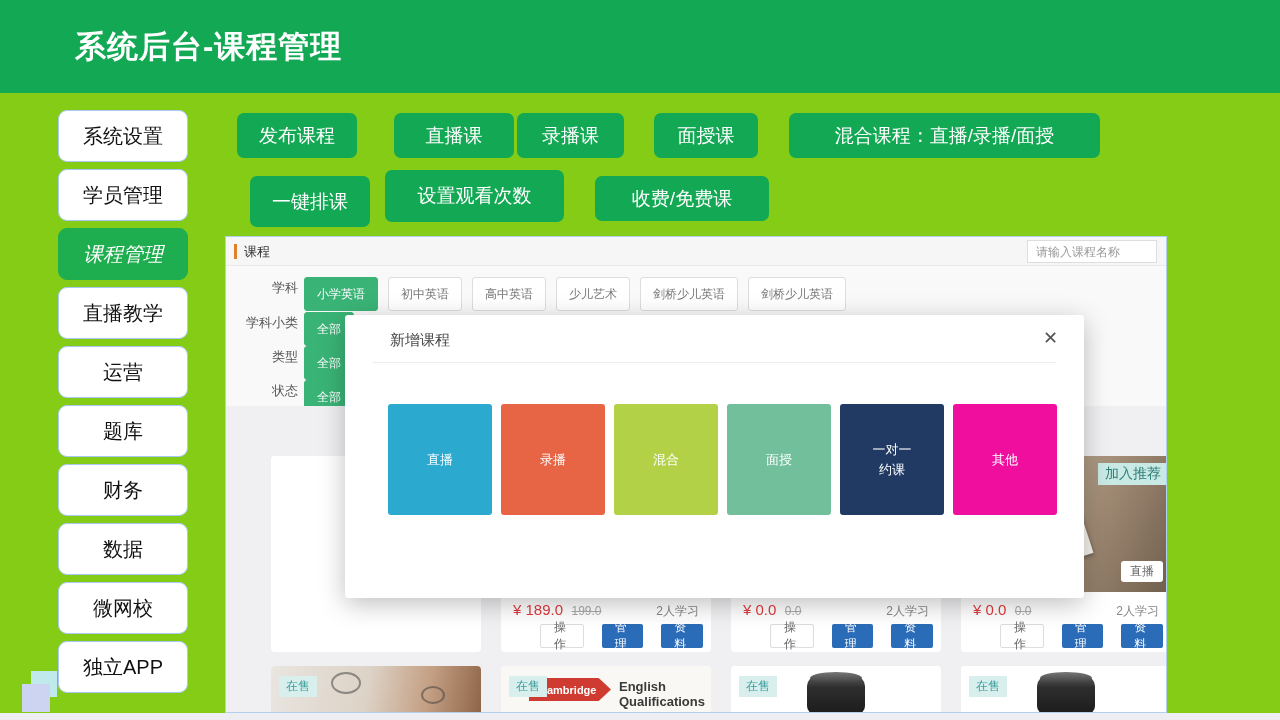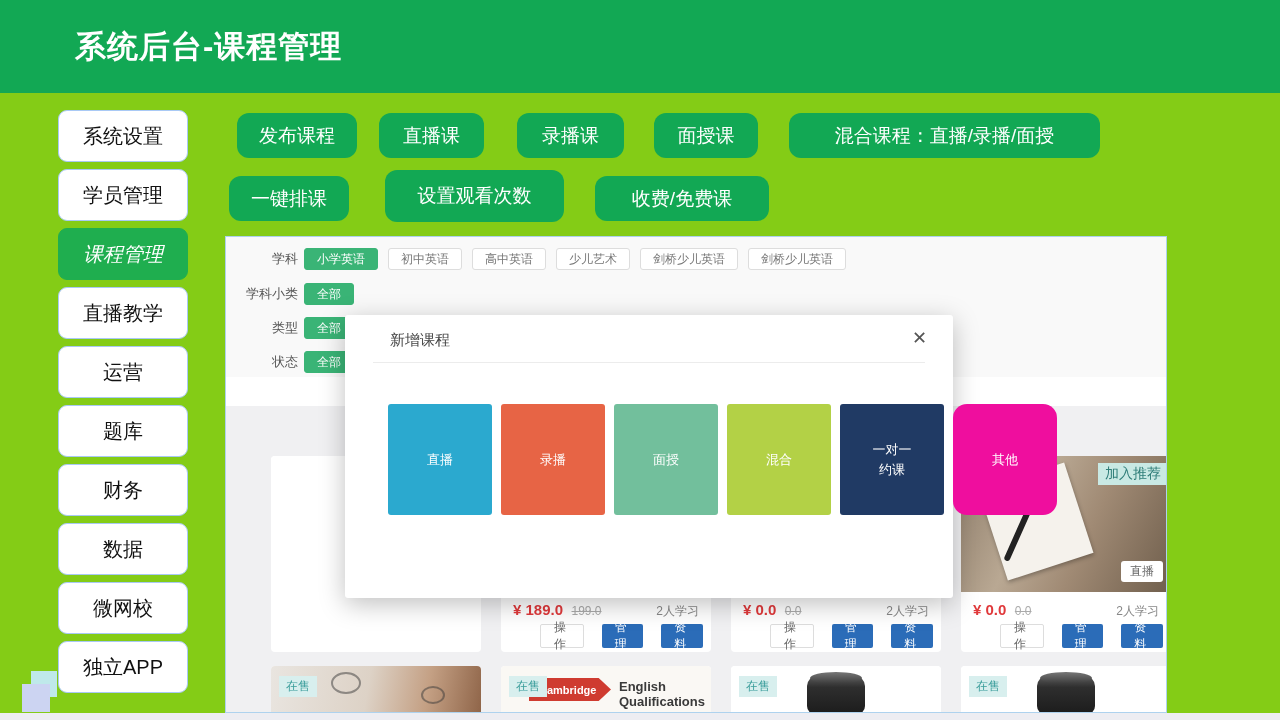--- a/index.html
+++ b/index.html
@@ -13,60 +13,60 @@
   .app-title { color:#fff; font-size:31px; font-weight:bold; margin-left:75px; letter-spacing:1px; }
 
   
   .side-btn { position:absolute; left:58px; width:130px; height:52px;
               background:#fff; border:1px solid #a9c9f5; border-radius:9px;
               display:flex; align-items:center; justify-content:center;
               font-size:20px; color:#111; cursor:pointer; }
   .side-btn.active { background:var(--green-bright,#1fae4f); border-color:var(--green-bright,#1fae4f); color:#fff;font-style:italic; }
 
   
-  .feat-btn { position:absolute; background:var(--green,#12a854); border-radius:12px;
+  .feat-btn { position:absolute; background:var(--green,#12a854); border-radius:7px;
               color:#fff; font-size:19px; display:flex; align-items:center; justify-content:center;
               cursor:pointer; }
 
   
   .panel { position:absolute; left:225px; top:236px; width:942px; height:477px;
            background:#fff; border:1px solid #aed2ee; overflow:hidden; }
   .panel-header { position:relative; height:29px; background:#f6f6f6; border-bottom:1px solid #e9e9e9; }
   .accent-bar { position:absolute; left:8px; top:7px; width:3px; height:15px; background:var(--accent-orange,#e2802a); }
   .panel-title { position:absolute; left:18px; top:0; line-height:29px; font-size:13px; color:#333; }
   .search-input { position:absolute; right:9px; top:3px; width:130px; height:23px;
                   border:1px solid #ddd; background:#fff; font-size:12px; color:#333;
                   padding-left:8px; outline:none; }
   .search-input::placeholder { color:#9a9a9a; }
 
   .filter-area { position:relative; height:140px; background:#f9f9f9; }
   .filter-row { position:absolute; left:0; width:100%; height:22px; }
   .filter-label { position:absolute; left:10px; width:62px; text-align:right; font-size:13px; color:#555; line-height:22px; }
   .tags { position:absolute; left:78px; top:0; display:flex; gap:10px; }
-  .tag { height:22px; padding:4px 12px; display:flex; align-items:center; border-radius:3px;
+  .tag { height:22px; padding:16px 12px; display:flex; align-items:center; border-radius:3px;
          font-size:12px; cursor:pointer; background:#fff; border:1px solid #ddd; color:#777; }
   .tag.active { background:var(--tag-green,#3ab476); border-color:var(--tag-green,#3ab476); color:#fff; }
 
   .content-area { position:absolute; left:0; top:169px; width:940px; height:306px; background:#f0f0f2; }
 
   
   .course-card { position:absolute; width:210px; background:#fff; border-radius:4px; overflow:hidden; }
   .upper { top:50px; height:196px; }
   .card-img { position:relative; width:100%; height:136px; background:#fff; }
   .photo-desk { background:linear-gradient(115deg,#8d7c69 0%,#b9a893 35%,#a08a74 60%,#6f5e4c 100%); }
   .notebook { position:absolute; left:30px; top:18px; width:90px; height:95px; background:#f5f2ec;
               transform:rotate(-18deg); box-shadow:0 2px 4px rgba(0,0,0,.3); }
   .pen { position:absolute; left:58px; top:30px; width:6px; height:78px; background:#222;
          transform:rotate(24deg); border-radius:3px; }
   .badge-recommend { position:absolute; right:3px; top:7px; background:#c9e9e4; color:#2f7d78;
                      font-size:14px; padding:2px 7px; }
   .badge-live { position:absolute; right:8px; bottom:10px; background:#fff; color:#666;
                 font-size:12px; padding:2px 9px; border-radius:3px; }
   .price-row { position:absolute; left:0; top:145px; width:100%; padding:0 12px; }
-  .price { color:var(--price-red,#e0393b); font-size:15px; font-weight:bold; }
+  .price { color:var(--price-red,#e0393b); font-size:15px; font-weight:normal; }
   .orig-price { color:#aaa; font-size:12px; text-decoration:line-through; margin-left:4px; }
   .students { position:absolute; right:12px; top:2px; font-size:12px; color:#888; font-weight:normal; }
   .btn-row { position:absolute; right:8px; top:168px; display:flex; gap:18px;padding-left:39px; }
   .c-btn { height:24px; padding:0 13px; font-size:12px; display:flex; align-items:center; justify-content:center;
            border-radius:2px; cursor:pointer; }
   .c-btn.ghost { background:#fff; border:1px solid #ddd; color:#666; }
   .c-btn.solid { background:var(--action-blue,#2b6cb8); color:#fff; }
 
   .bottom-card { top:260px; height:80px; }
   .badge-sale { position:absolute; left:8px; top:10px; background:var(--badge-bg,#d8efee);
@@ -78,21 +78,21 @@
             color:#fff; font-size:11px; font-weight:bold; display:flex; align-items:center; padding-left:10px;
             clip-path:polygon(0 0,85% 0,100% 50%,85% 100%,0 100%); }
   .brand-text { position:absolute; left:118px; top:13px; font-size:13px; font-weight:bold; color:#3a3a3a; }
   .cylinder { position:absolute; left:76px; top:10px; width:58px; height:38px;
               background:linear-gradient(180deg,#5a5a5a 0%,#2e2e2e 30%,#1c1c1c 100%);
               border-radius:10px 10px 8px 8px; }
   .cylinder:before { content:""; position:absolute; left:3px; top:-4px; width:52px; height:12px;
                      background:linear-gradient(180deg,#777,#3a3a3a); border-radius:50%; }
 
   
-  .modal { position:absolute; left:345px; top:315px; width:608px; height:283px; background:#fff;
+  .modal { position:absolute; left:345px; top:315px; width:739px; height:283px; background:#fff;
            border-radius:3px; box-shadow:0 6px 26px rgba(0,0,0,.25); z-index:10;font-family:Liberation Serif, serif; }
   .modal-title { position:absolute; left:45px; top:16px; font-size:15px; color:#444; }
   .modal-close { position:absolute; right:26px; top:12px; font-size:18px; color:#555; cursor:pointer; }
   .modal-divider { position:absolute; left:28px; right:28px; top:47px; height:1px; background:#ececec; }
   .type-row { position:absolute; left:43px; top:89px; display:flex; gap:9px; }
   .type-card { width:104px; height:111px; border-radius:3px; display:flex; align-items:center;
                justify-content:center; color:#fff; font-size:13px; text-align:center;
                white-space:pre-line; line-height:1.5; cursor:pointer; }
 
   
@@ -117,31 +117,36 @@
     <div class="side-btn" style="top:346px">运营</div>
     <div class="side-btn" style="top:405px">题库</div>
     <div class="side-btn" style="top:464px">财务</div>
     <div class="side-btn" style="top:523px">数据</div>
     <div class="side-btn" style="top:582px">微网校</div>
     <div class="side-btn" style="top:641px">独立APP</div>
   </nav>
 
   <div>
     <div class="feat-btn" style="left:237px;top:113px;width:120px;height:45px">发布课程</div>
-    <div class="feat-btn" style="left:379px;top:113px;width:105px;height:45px">直播课</div>
+    <div class="feat-btn" style="left:394px;top:113px;width:120px;height:45px">直播课</div>
     <div class="feat-btn" style="left:517px;top:113px;width:107px;height:45px">录播课</div>
     <div class="feat-btn" style="left:654px;top:113px;width:104px;height:45px">面授课</div>
     <div class="feat-btn" style="left:789px;top:113px;width:311px;height:45px">混合课程：直播/录播/面授</div>
-    <div class="feat-btn" style="left:229px;top:176px;width:120px;height:45px">一键排课</div>
+    <div class="feat-btn" style="left:250px;top:176px;width:120px;height:51px">一键排课</div>
     <div class="feat-btn" style="left:385px;top:170px;width:179px;height:52px">设置观看次数</div>
     <div class="feat-btn" style="left:595px;top:176px;width:174px;height:45px">收费/免费课</div>
   </div>
 
   <section class="panel">
 
+    <div class="panel-header">
+      <div class="accent-bar"></div>
+      <div class="panel-title">课程</div>
+      <input class="search-input" type="text" placeholder="请输入课程名称" style="">
+    </div>
 
     <div class="filter-area">
       <div class="filter-row" style="top:11px">
         <div class="filter-label">学科</div>
         <div class="tags">
           <div class="tag active">小学英语</div>
           <div class="tag">初中英语</div>
           <div class="tag">高中英语</div>
           <div class="tag">少儿艺术</div>
           <div class="tag">剑桥少儿英语</div>
@@ -254,25 +259,25 @@
     </div>
   </section>
 
   <div class="modal">
     <div class="modal-title">新增课程</div>
     <div class="modal-close">✕</div>
     <div class="modal-divider"></div>
     <div class="type-row">
       <div class="type-card" style="background-color: rgb(43, 169, 207);">直播</div>
       <div class="type-card" style="background-color: rgb(231, 100, 69);">录播</div>
+      <div class="type-card" style="background-color: rgb(179, 209, 70);">混合</div>
       <div class="type-card" style="background-color: rgb(114, 191, 156);">面授</div>
-      <div class="type-card" style="background-color: rgb(179, 209, 70);">混合</div>
       <div class="type-card" style="background-color: rgb(32, 58, 100);">一对一
 约课</div>
-      <div class="type-card" style="background-color: rgb(239, 14, 158); border-radius: 14px;">其他</div>
+      <div class="type-card" style="background-color: rgb(239, 14, 158);">其他</div>
     </div>
   </div>
 
   <div class="sq-teal"></div>
   <div class="sq-lav"></div>
   <div class="footer-strip"></div>
 
 </div>
 
 </body></html>

